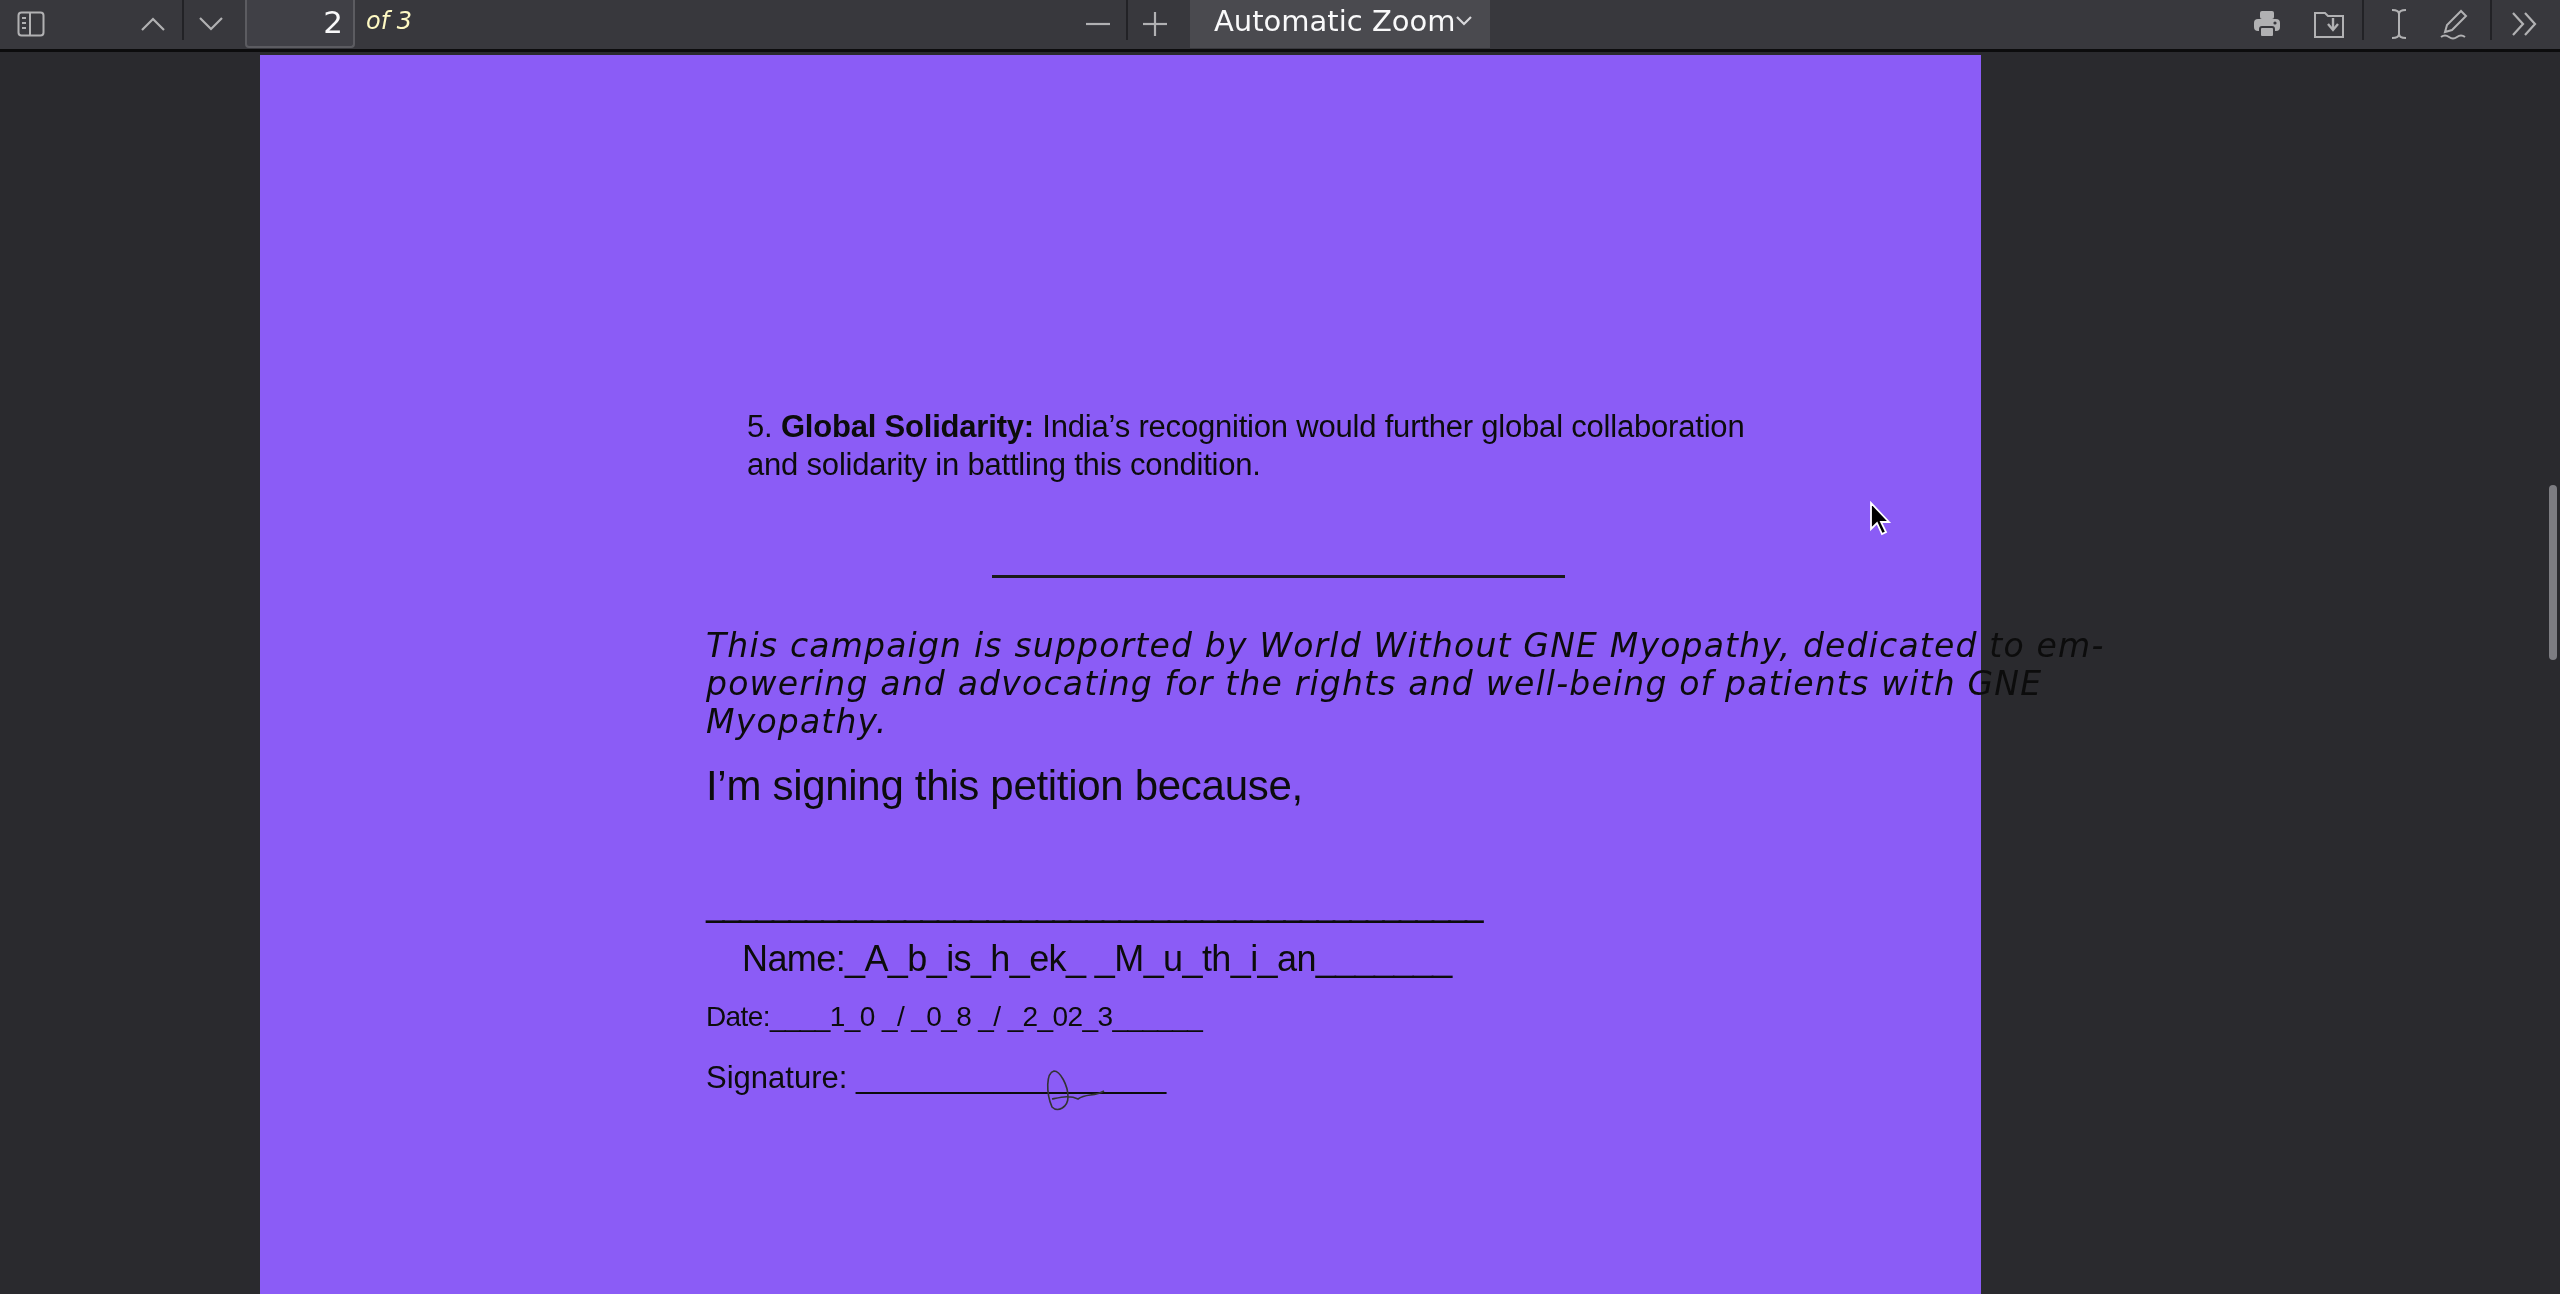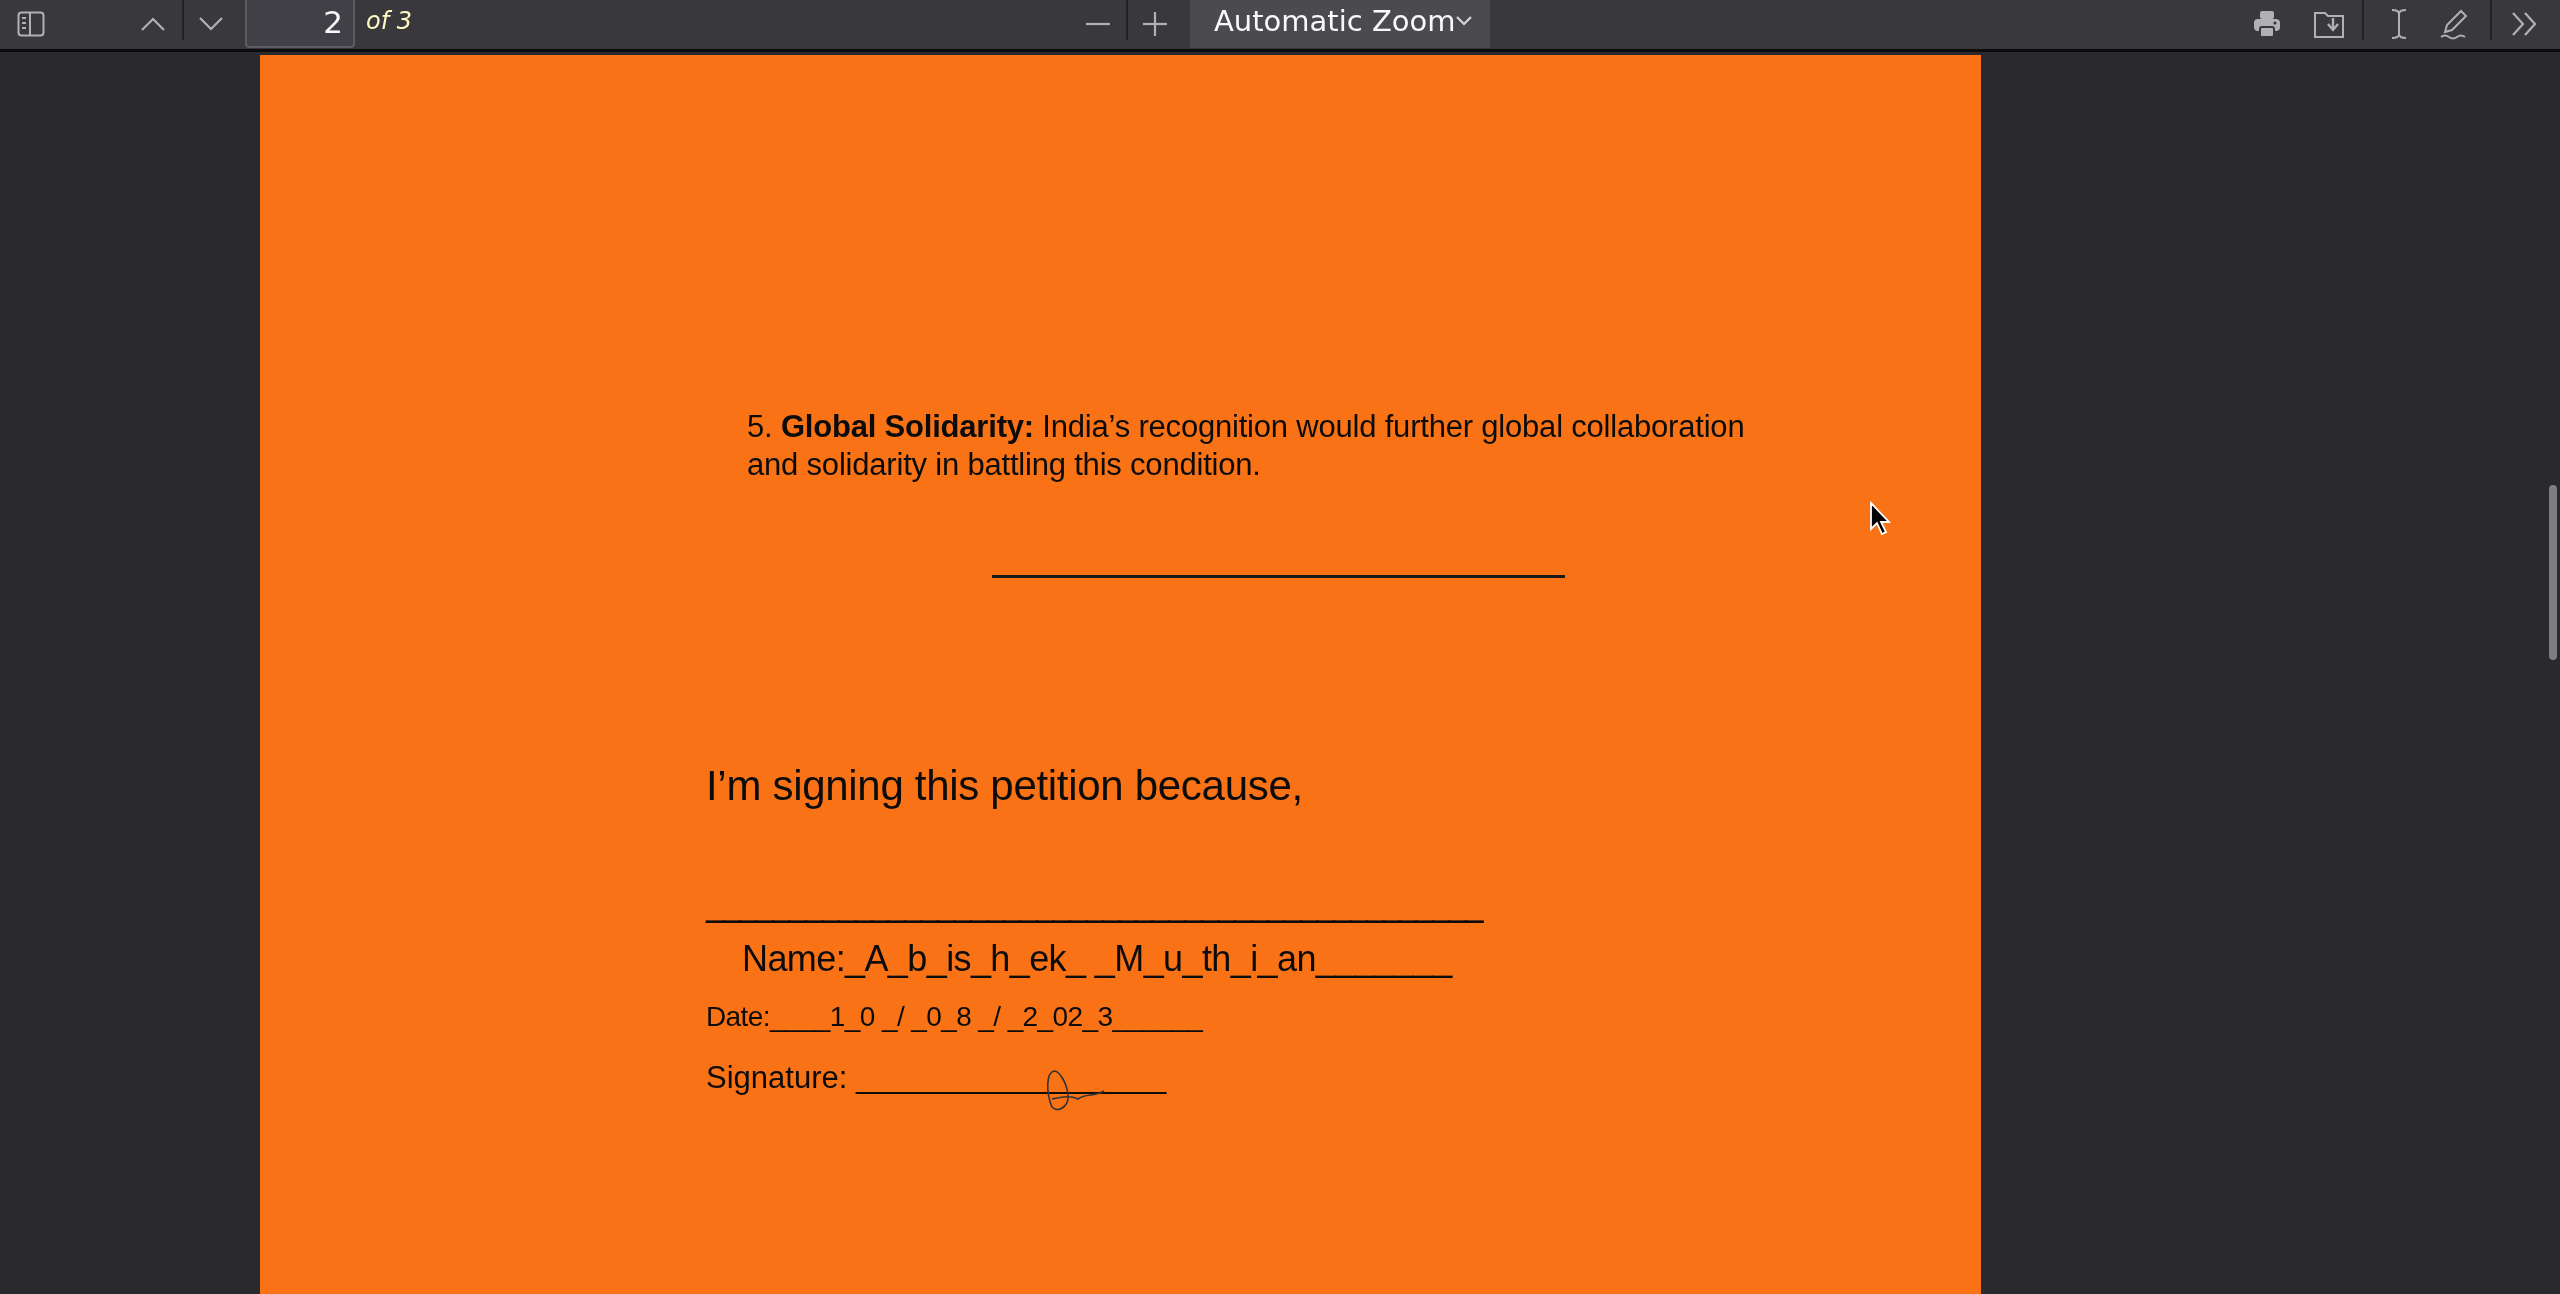--- a/index.html
+++ b/index.html
@@ -22,21 +22,21 @@
   }
   .page-count { position: absolute; left: 366px; top: 6px; font-size: 24px; color: #fef9c3; line-height: 30px; font-style: italic; }
   .zoom-select {
     position: absolute; left: 1190px; top: 0; width: 300px; height: 48px;
     background: #4a4a4f; color: #f9f9fa; font-size: 29px; line-height: 42px; padding-left: 24px; cursor: pointer;
   }
   .zoom-select .chev { position: absolute; right: 16px; top: 0; color: #d7d7db; }
   .viewer { position: absolute; left: 0; top: 55px; width: 2560px; height: 1239px; background: #2a2a2e; }
   .page {
     position: absolute; left: 260px; top: 0; width: 1721px; height: 1239px;
-    background: #f97316; color: #0c0c0c;
+    background: #8b5cf6; color: #0c0c0c;
   }
   .txt { position: absolute; white-space: nowrap; font-family: "Liberation Sans", sans-serif; }
   .item5 { left: 487px; top: 353px; font-size: 31px; line-height: 38px; letter-spacing: -0.2px; }
   .item5 b { font-weight: bold; }
   .sep-line { position: absolute; left: 732px; top: 520px; width: 573px; height: 3px; background: #1a1a1a; }
   .italic-par { left: 446px; top: 572px; font-size: 33px; line-height: 38px; font-style: italic; letter-spacing: 1.2px; font-family: "DejaVu Sans", sans-serif; font-weight: 300; }
   .signing { left: 446px; top: 712px; font-size: 42px; line-height: 38px; letter-spacing: -0.3px; }
   .family { left: 446px; top: 765px; font-size: 35px; line-height: 44px; font-family: "DejaVu Sans", sans-serif; letter-spacing: -0.5px; }
   .uline { left: 446px; top: 825px; font-size: 37px; line-height: 44px; font-family: "DejaVu Sans", sans-serif; letter-spacing: -2px; }
   .name { left: 446px; top: 882px; font-size: 36px; line-height: 44px; letter-spacing: -0.6px; margin-left: 36px; }
@@ -132,20 +132,25 @@
 
 <div class="viewer">
   <div class="page">
     <div class="txt item5">
       <div><span>5.</span> <b>Global Solidarity:</b><span> India’s recognition would further global collaboration</span></div>
       <div>and solidarity in battling this condition.</div>
     </div>
 
     <div class="sep-line"></div>
 
+    <div class="txt italic-par">
+      <div>This campaign is supported by World Without GNE Myopathy, dedicated to em-</div>
+      <div>powering and advocating for the rights and well-being of patients with GNE</div>
+      <div>Myopathy.</div>
+    </div>
 
     <div class="txt signing">I’m signing this petition because,</div>
     <div class="txt uline">_______________________________________________</div>
     <div class="txt name">Name:_A_b_is_h_ek_ _M_u_th_i_an_______</div>
     <div class="txt date">Date:____1_0 _/ _0_8 _/ _2_02_3______</div>
     <div class="txt signature">Signature: __________________</div>
     <svg class="sig-scribble" viewBox="0 0 80 50">
       <path d="M14,8 C6,10 6,30 12,44 C18,50 28,44 28,34 C28,22 20,8 14,8 Z M12,36 C22,34 30,32 38,36 C46,30 54,34 64,28" fill="none" stroke="#333" stroke-width="1.6"></path>
     </svg>
   </div>

